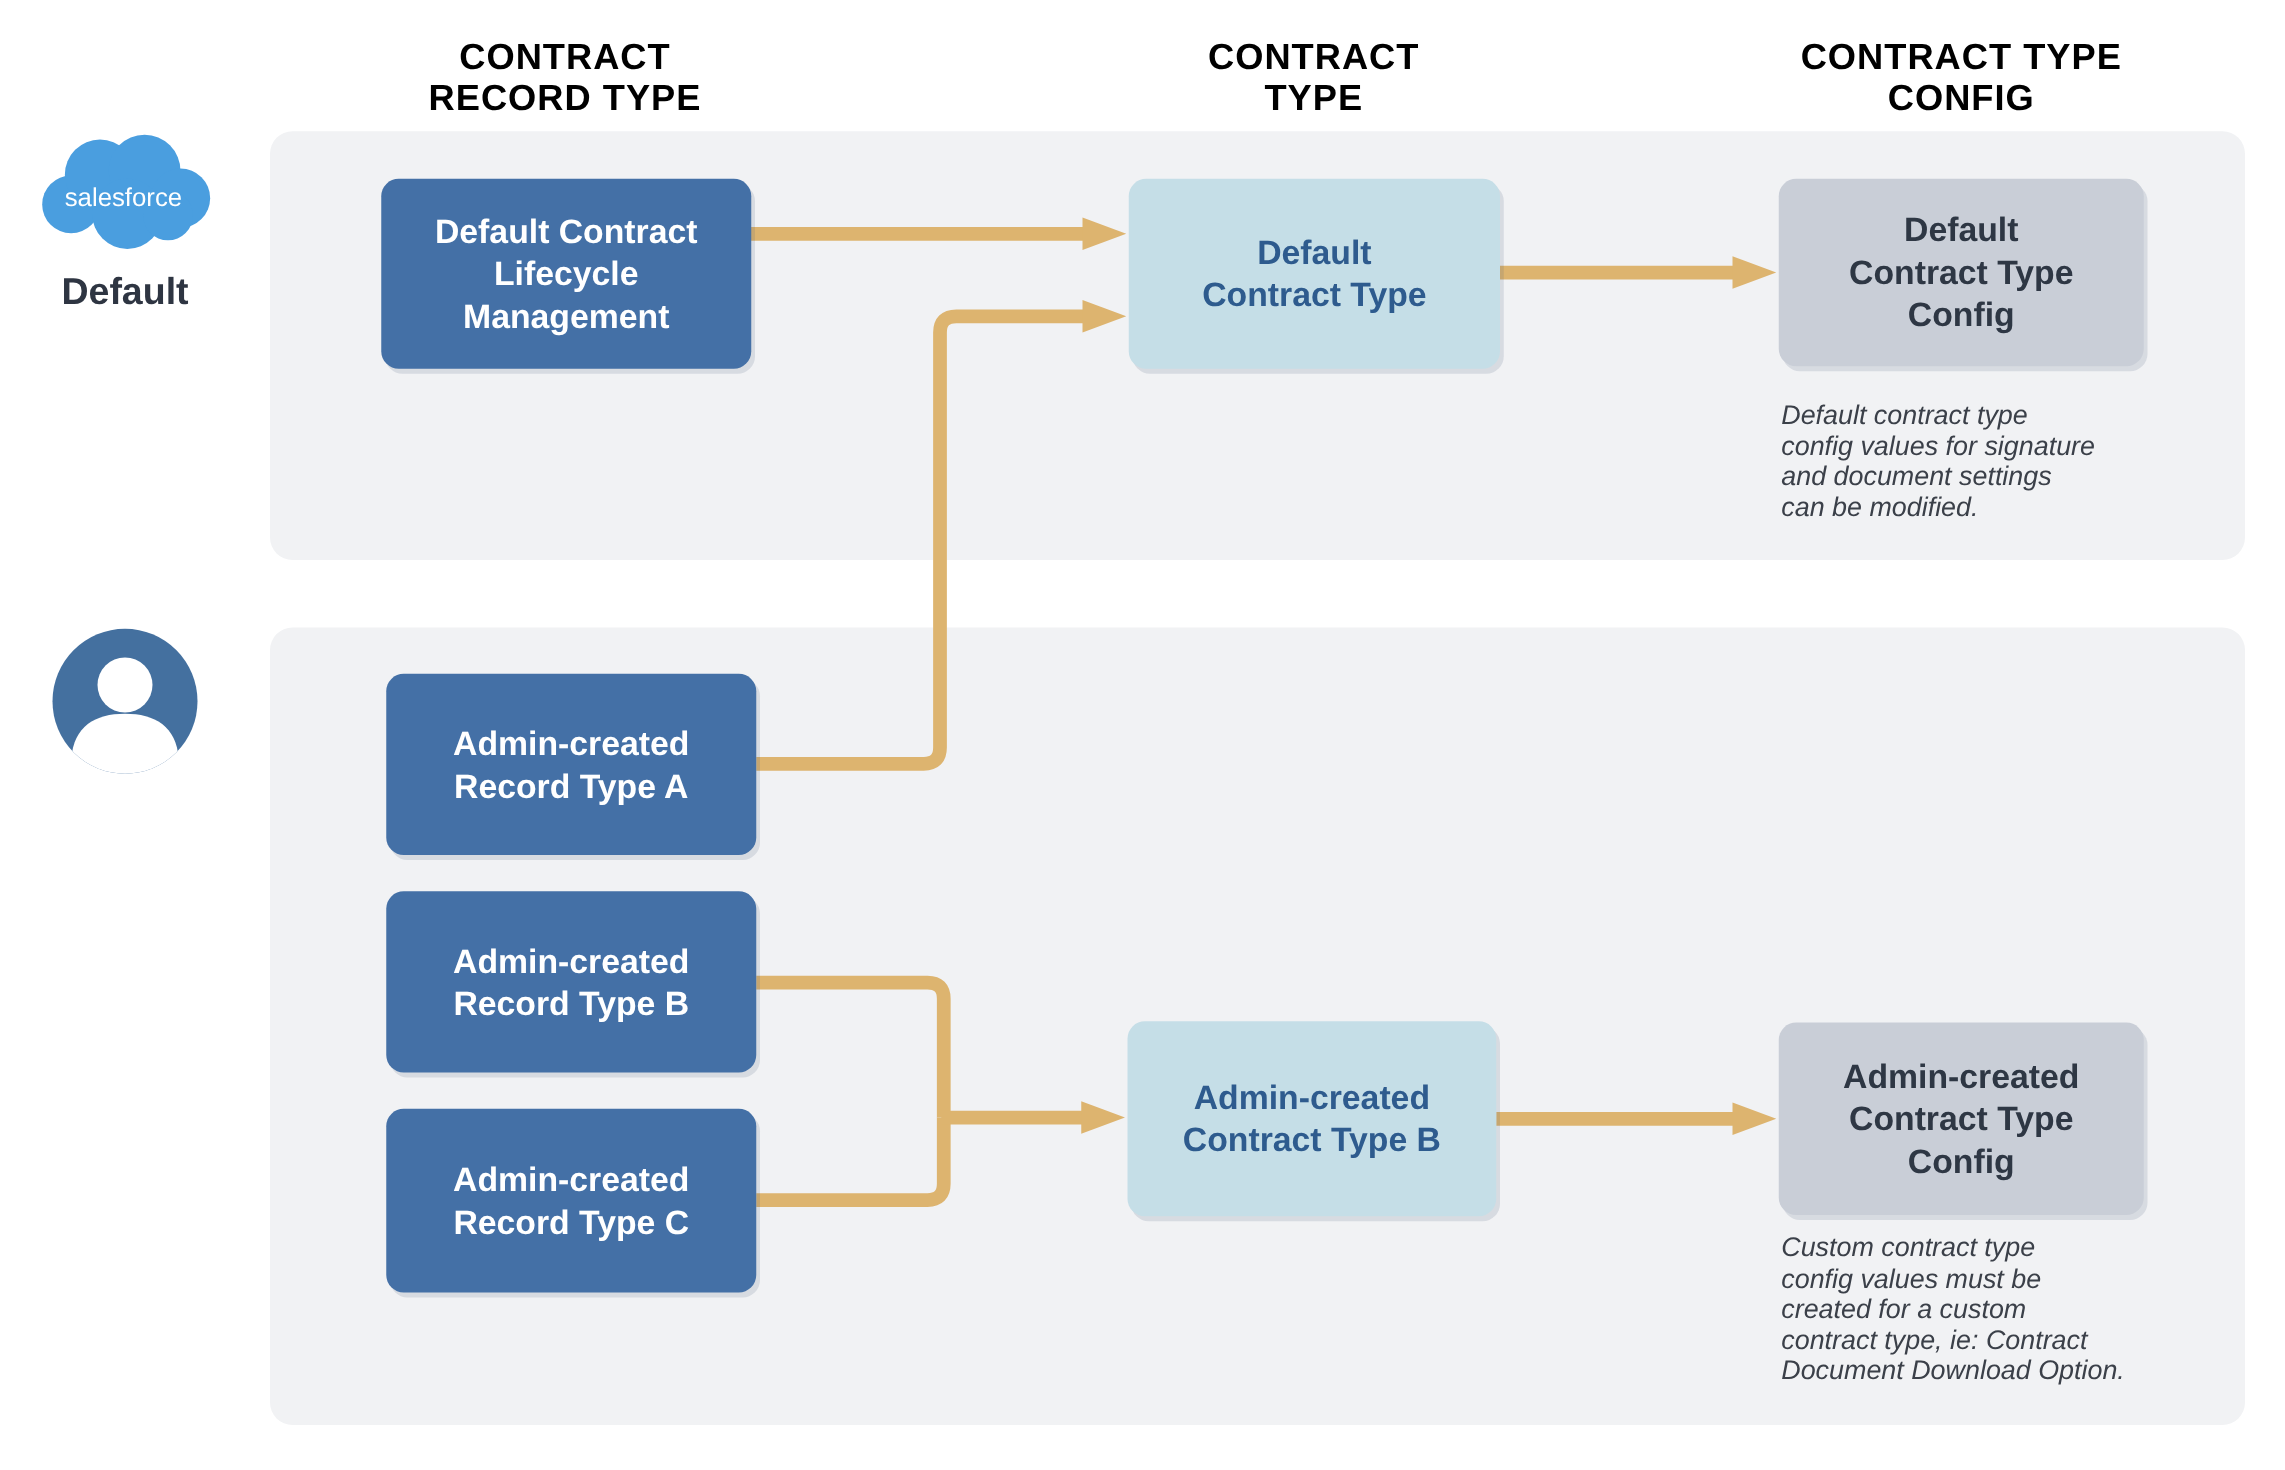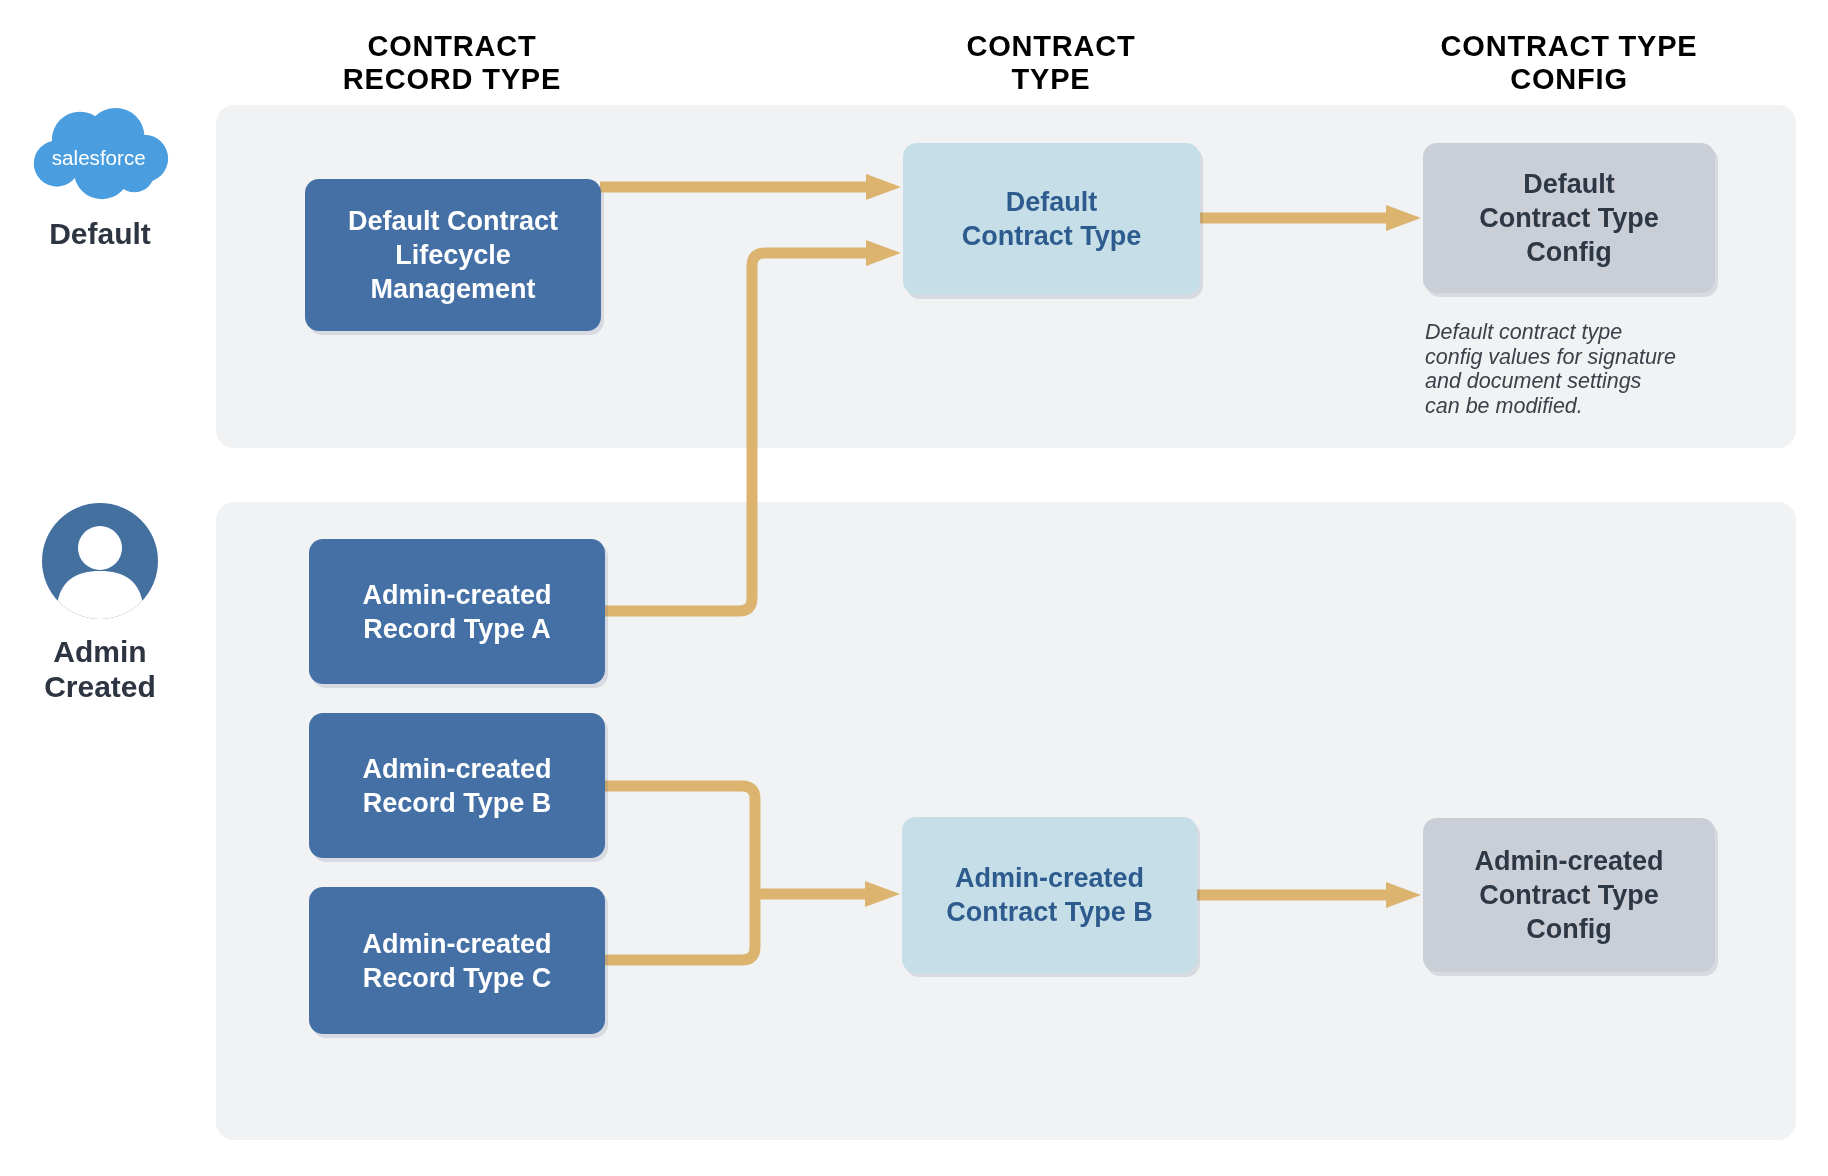--- a/index.html
+++ b/index.html
@@ -63,21 +63,21 @@
     font-weight: bold;
     font-size: 27px;
     line-height: 34px;
     white-space: pre-line;
     box-shadow: 3px 4px 0 rgba(70, 90, 120, 0.15);
   }
   .box--dark  { background: #4470a6; color: #ffffff; }
   .box--light { background: #c5dee7; color: #2e5b8e; }
   .box--gray  { background: #c9ced7; color: #2e3744; }
 
-  .box--rt-default { left: 305px; top: 143px; width: 296px; height: 152px; margin-top: 36px; }
+  .box--rt-default { left: 305px; top: 143px; width: 296px; height: 152px; }
   .box--rt-a       { left: 309px; top: 539px; width: 296px; height: 145px; }
   .box--rt-b       { left: 309px; top: 713px; width: 296px; height: 145px; }
   .box--rt-c       { left: 309px; top: 887px; width: 296px; height: 147px; }
   .box--ct-default { left: 903px; top: 143px; width: 297px; height: 152px; }
   .box--ct-b       { left: 902px; top: 817px; width: 295px; height: 156px; }
   .box--cfg-default{ left: 1423px; top: 143px; width: 292px; height: 150px; }
   .box--cfg-b      { left: 1423px; top: 818px; width: 292px; height: 154px; }
 
   .note {
     position: absolute;
@@ -151,22 +151,20 @@
       <clipPath id="admin-clip">
           <circle cx="60" cy="60" r="58"></circle>
         </clipPath>
     </defs>
     <circle cx="60" cy="60" r="58" fill="#44709F"></circle>
     <g clip-path="url(#admin-clip)" fill="#ffffff">
       <circle cx="60" cy="47" r="22"></circle>
       <path d="M17,106 C19,80 36,70 60,70 C84,70 101,80 103,106 L103,124 L17,124 Z"></path>
     </g>
   </svg>
-  <div class="side-label side-label--admin">Admin
-Created</div>
 
   <div class="box box--dark box--rt-default">Default Contract
 Lifecycle
 Management</div>
   <div class="box box--light box--ct-default">Default
 Contract Type</div>
   <div class="box box--gray box--cfg-default">Default
 Contract Type
 Config</div>
   <div class="note note--default">Default contract type
@@ -178,14 +176,19 @@
 Record Type A</div>
   <div class="box box--dark box--rt-b">Admin-created
 Record Type B</div>
   <div class="box box--dark box--rt-c">Admin-created
 Record Type C</div>
   <div class="box box--light box--ct-b">Admin-created
 Contract Type B</div>
   <div class="box box--gray box--cfg-b">Admin-created
 Contract Type
 Config</div>
+  <div class="note note--admin">Custom contract type
+config values must be
+created for a custom
+contract type, ie: Contract
+Document Download Option.</div>
 
 </div>
 
 </body></html>

